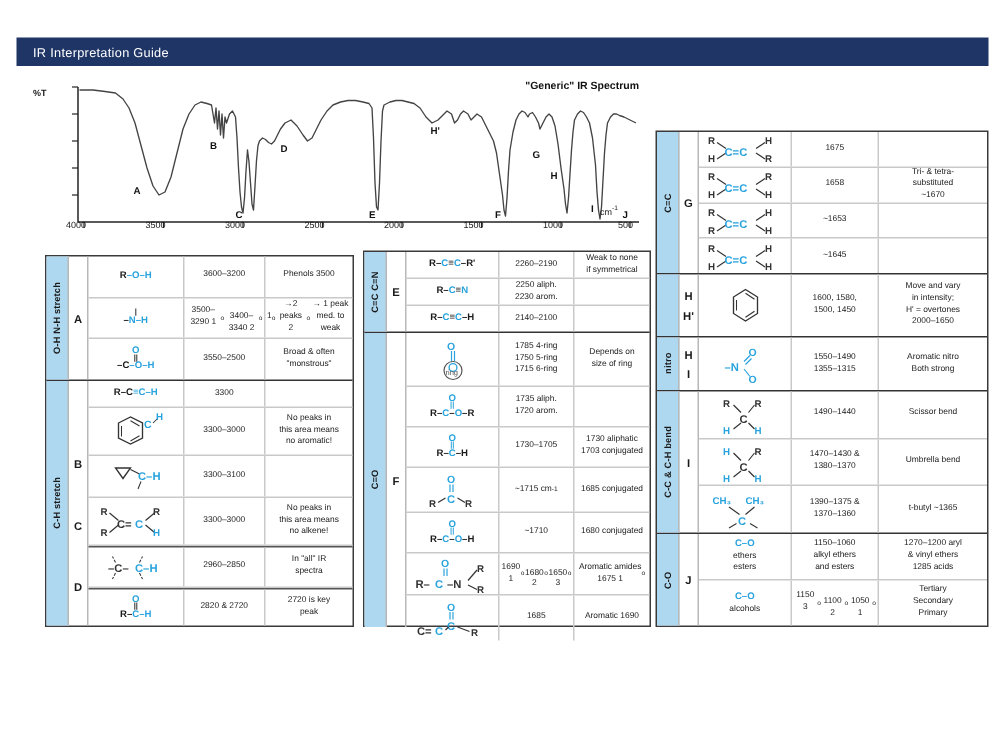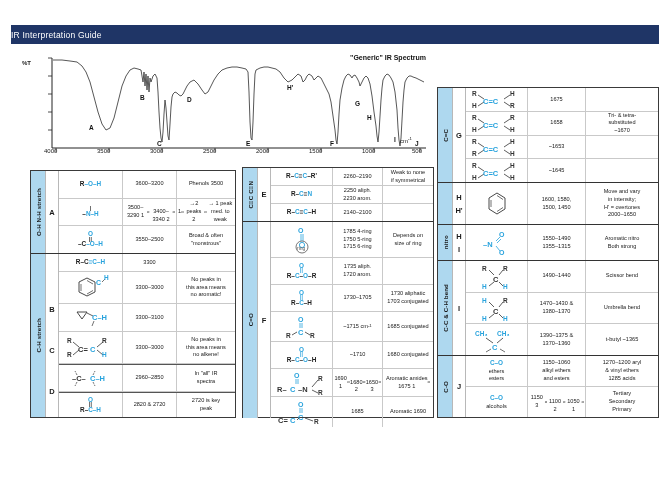--- a/index.html
+++ b/index.html
@@ -8,21 +8,21 @@
     font-family:"Liberation Sans", sans-serif;
     color:#1a1a1a;overflow:hidden;position:relative;
   }
   .page{position:absolute;left:0;top:0;width:670px;height:492px;background:#fff;}
   
   .header-bar{
     position:absolute;left:11px;top:25px;width:648px;height:19px;
     background:#1f3566;display:flex;align-items:center;
   }
   .header-title{
-    color:#ffffff;font-size:8.5px;letter-spacing:.2px;
+    color:#ffffff;font-size:8.5px;padding-left:11px;letter-spacing:.2px;
   }
   
   .spectrum{position:absolute;left:22px;top:52px;width:410px;height:108px;}
   .spec-title{
     position:absolute;right:6px;top:2px;font-size:7px;font-weight:bold;color:#111;
   }
   .yt-label{position:absolute;left:0;top:8px;font-size:6px;font-weight:bold;}
   .spec-svg{position:absolute;left:0;top:0;}
   .xaxis-labels{position:absolute;left:0;top:96px;width:410px;height:12px;font-size:6px;}
   .xaxis-labels span{position:absolute;top:0;}

